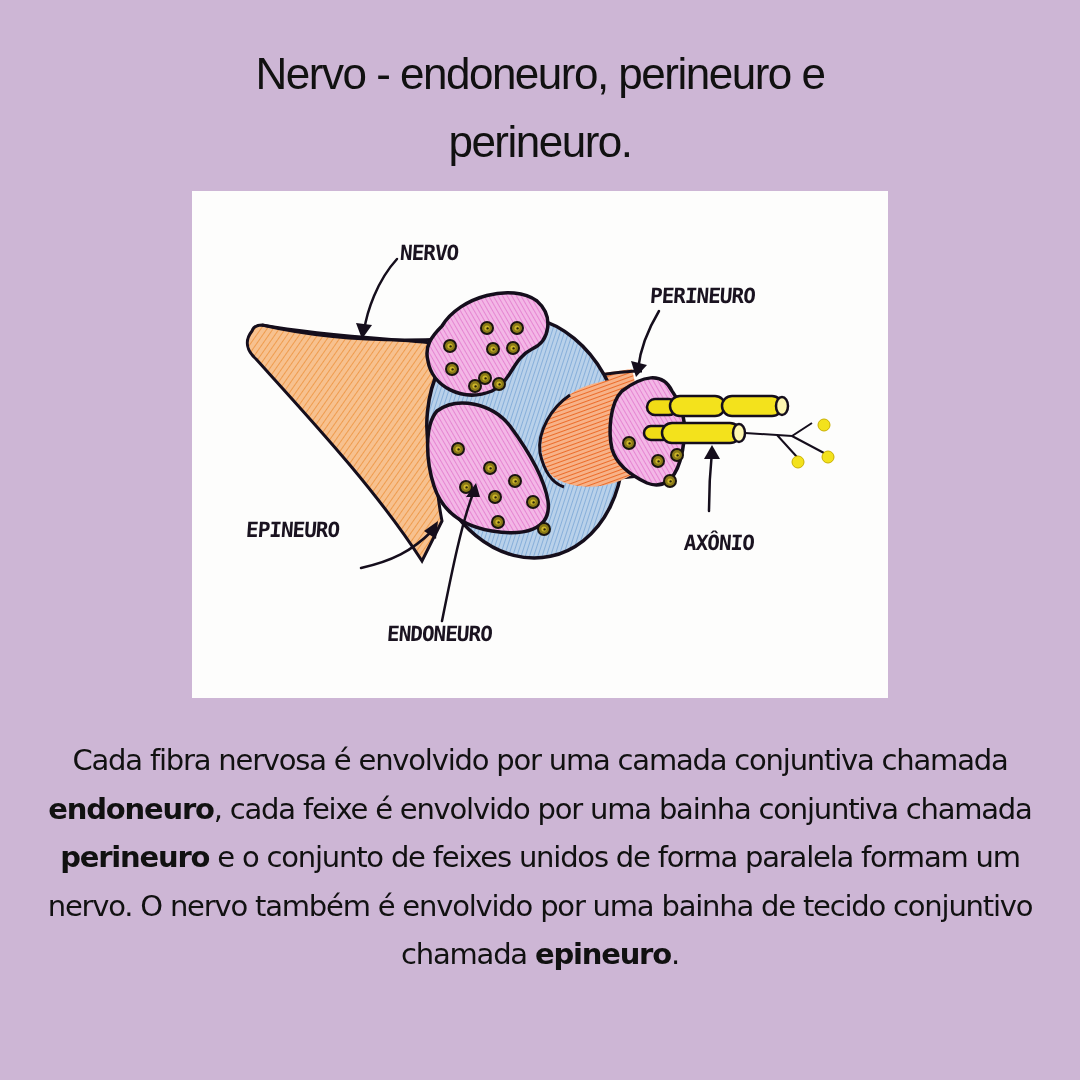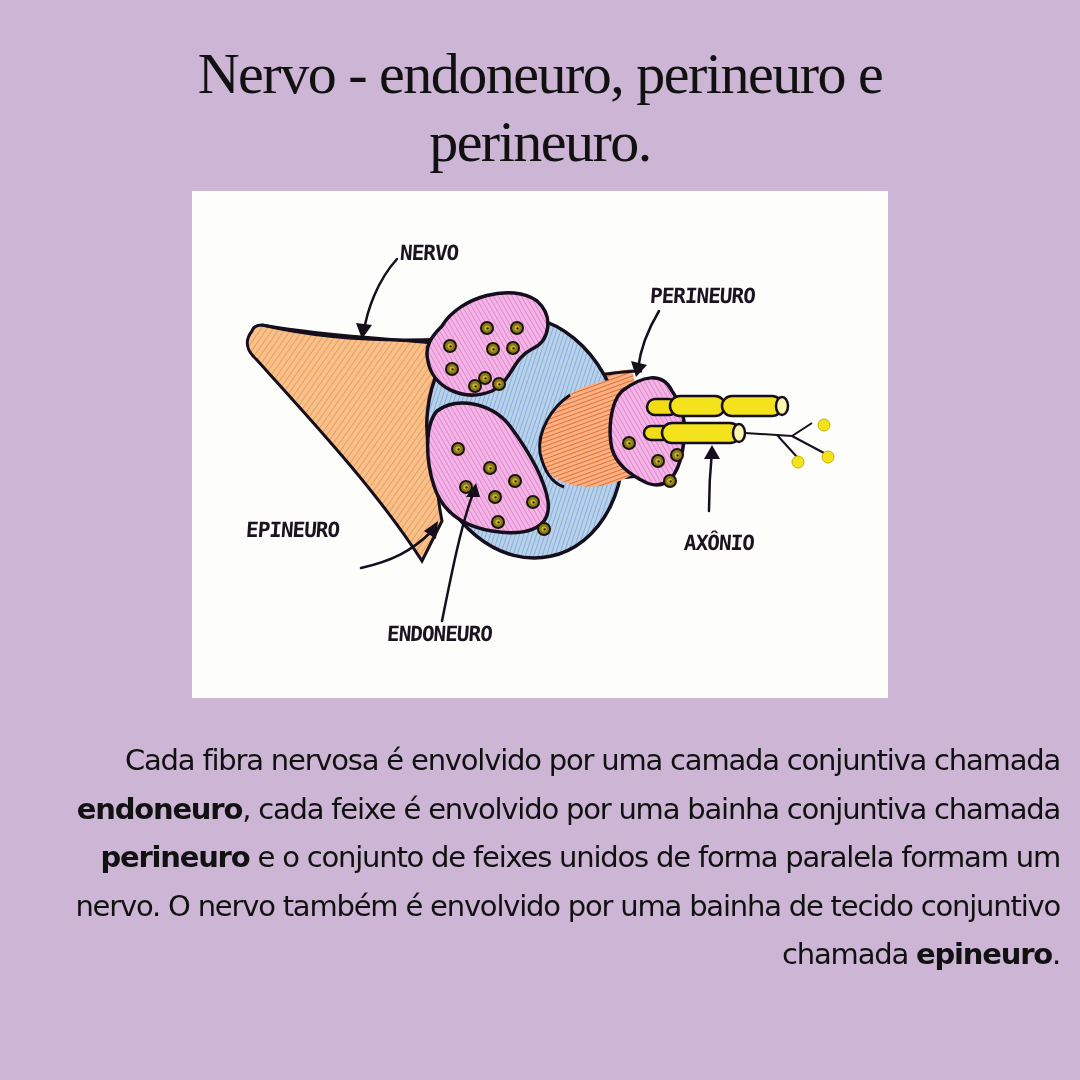--- a/index.html
+++ b/index.html
@@ -14,23 +14,23 @@
       overflow: hidden;
       font-family: "Liberation Sans", sans-serif;
       color: #111;
     }
     .title {
       position: absolute;
       left: 0;
       top: 40px;
       width: 1080px;
       text-align: center;
-      font-family: Liberation Serif, serif;
+      font-family: Liberation Sans, sans-serif;
       font-weight: 300;
-      font-size: 58px;
+      font-size: 44px;
       line-height: 68px;
       letter-spacing: -1.5px;
       color: #111;
     }
     .title span { display: block; }
     .figure {
       position: absolute;
       left: 192px;
       top: 191px;
       width: 696px;
@@ -49,21 +49,21 @@
       font-size: 21px;
       letter-spacing: -1px;
       color: #1a1320;
       transform: skewX(-4deg);
     }
     .caption {
       position: absolute;
       left: 20px;
       top: 736px;
       width: 1040px;
-      text-align: right;
+      text-align: center;
       font-family: "DejaVu Sans", sans-serif;
       font-size: 29px;
       line-height: 48.5px;
       letter-spacing: -1.2px;
       color: #111;
     }
     .caption b { font-weight: bold; }
   </style>
 </head>
 <body>

